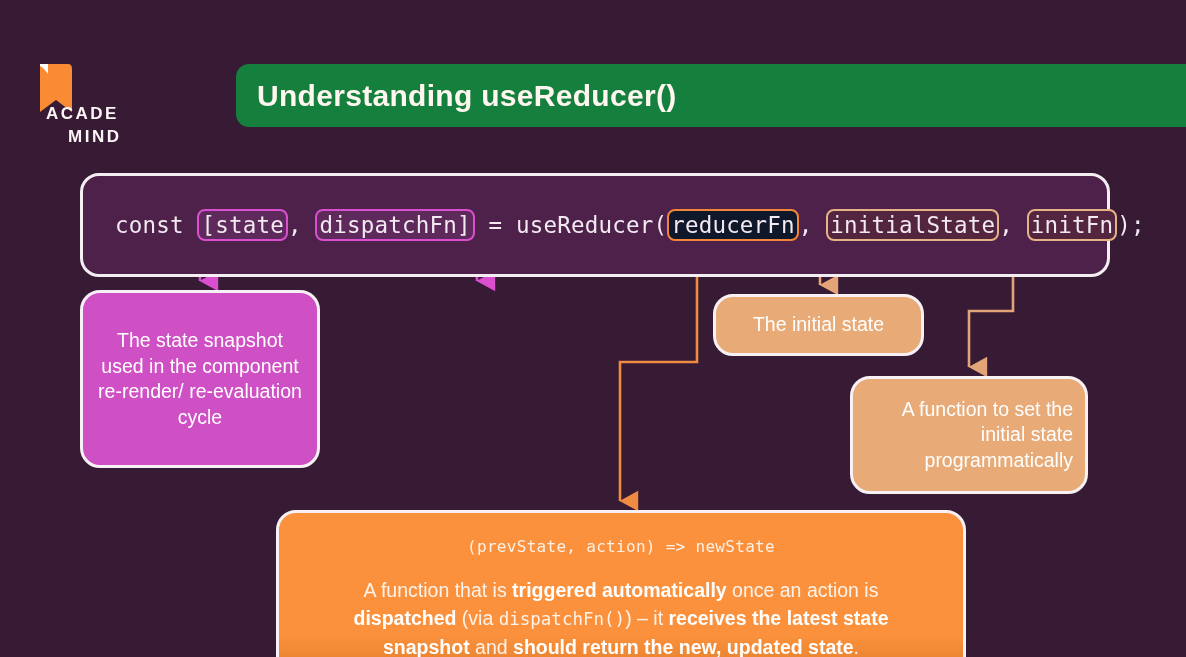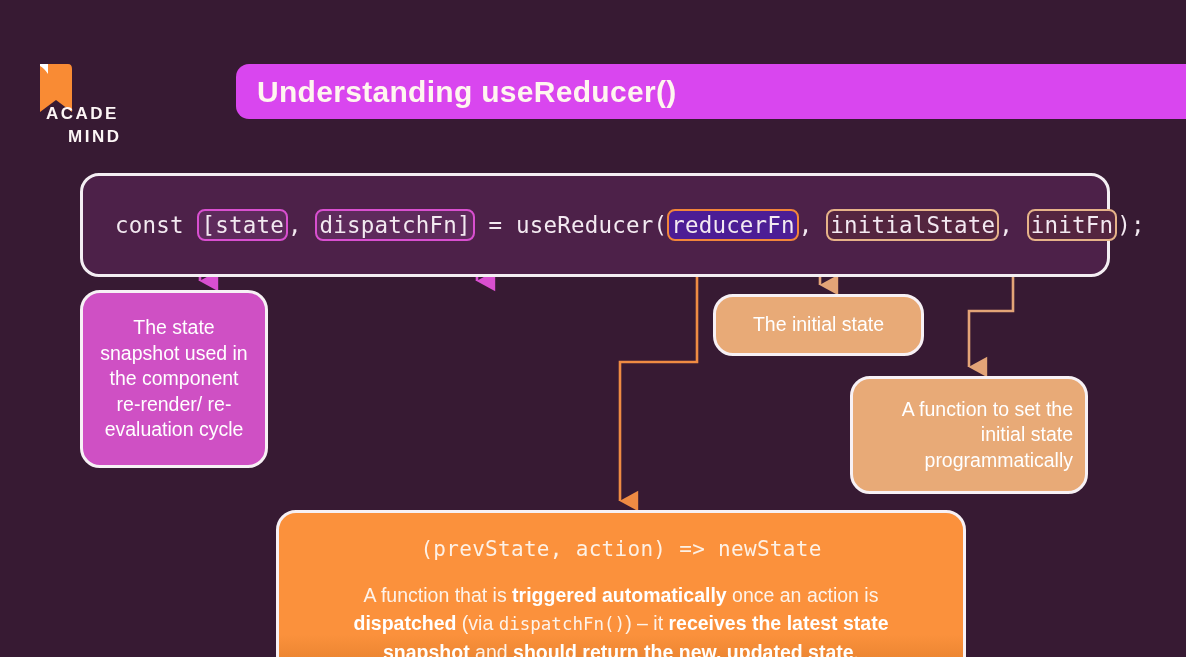--- a/index.html
+++ b/index.html
@@ -13,22 +13,22 @@
   .slide{position:absolute;inset:0;margin-top:32px;}
 
   
   .logo{position:absolute;left:22px;top:26px;width:150px;height:78px;}
   .logo-mark{position:absolute;left:12px;top:4px;width:42px;height:52px;}
   .logo-text{position:absolute;left:24px;top:44px;width:130px;
              color:#fdf6f6;font-weight:bold;font-size:17px;letter-spacing:2.5px;line-height:23px;}
   .logo-l2{padding-left:22px;}
 
   .titlebar{
-    position:absolute;left:236px;top:32px;right:0;height:55px;
-    background:#d946ef;
+    position:absolute;left:236px;top:32px;right:0;height:63px;
+    background:#15803d;
     border-top-left-radius:13px;border-bottom-left-radius:13px;
     display:flex;align-items:center;
   }
   .titlebar .t{
     color:#fff6ef;font-size:30px;font-weight:bold;letter-spacing:.3px;
     padding-left:21px;
   }
 
   
   .codepanel{
@@ -40,48 +40,48 @@
   .codeline{
     font-family:"DejaVu Sans Mono",monospace;
     font-size:22.5px;color:#f3e9f1;white-space:pre;
     padding-left:32px;letter-spacing:.2px;
   }
   .tag{
     border-radius:8px;padding:3px 2px;
     display:inline-block;line-height:1;
   }
   .tag-pink{border:2.4px solid #d94fd0;background:#5e2a5c;}
-  .tag-orange{border:2.4px solid #f2853a;background:#4c1d95;}
+  .tag-orange{border:2.4px solid #f2853a;background:#0f172a;}
   .tag-tan{border:2.4px solid #e6b389;background:#54253f;text-align:right;}
 
   
   .box{
     position:absolute;box-sizing:border-box;
     border:3.5px solid #f7f1f5;border-radius:20px;
     display:flex;align-items:center;justify-content:center;text-align:center;
     color:#ffffff;
   }
   .box-pink{background:#cf50c4;}
   .box-tan{background:#e8aa77;text-align:right;}
   .box-orange{background:linear-gradient(180deg,#fb913c 0%,#fb913c 72%,#dd7a28 100%);}
 
   .box .txt{font-size:19.5px;line-height:25.5px;padding:0 12px;}
 
-  #box-state     {left:80px; top:258px; width:188px;height:178px;}
+  #box-state     {left:80px; top:258px; width:240px;height:178px;}
   #box-dispatch  {left:355px;top:258px;width:243px;height:178px;}
   #box-initial   {left:713px;top:262px;width:211px;height:62px;}
   #box-initfn    {left:850px;top:344px;width:238px;height:118px;}
 
   #box-reducer{
     left:276px;top:478px;width:690px;height:175px;
     flex-direction:column;justify-content:flex-start;
   }
   #box-reducer .sig{
     font-family:"DejaVu Sans Mono",monospace;
-    font-size:21px;color:#fdf1e6;margin-top:24px;letter-spacing:.3px;
+    font-size:16px;color:#fdf1e6;margin-top:24px;letter-spacing:.3px;
   }
   #box-reducer .para{
     font-size:19.5px;line-height:28px;color:#fdf3ea;
     margin-top:20px;padding:0 35px;text-align:center;
   }
   #box-reducer .para b{font-weight:bold;color:#ffffff;}
   #box-reducer .para code{font-family:"DejaVu Sans Mono",monospace;font-size:17.5px;}
 
   
   .wire{position:absolute;left:0;top:0;width:1186px;height:657px;pointer-events:none;}

